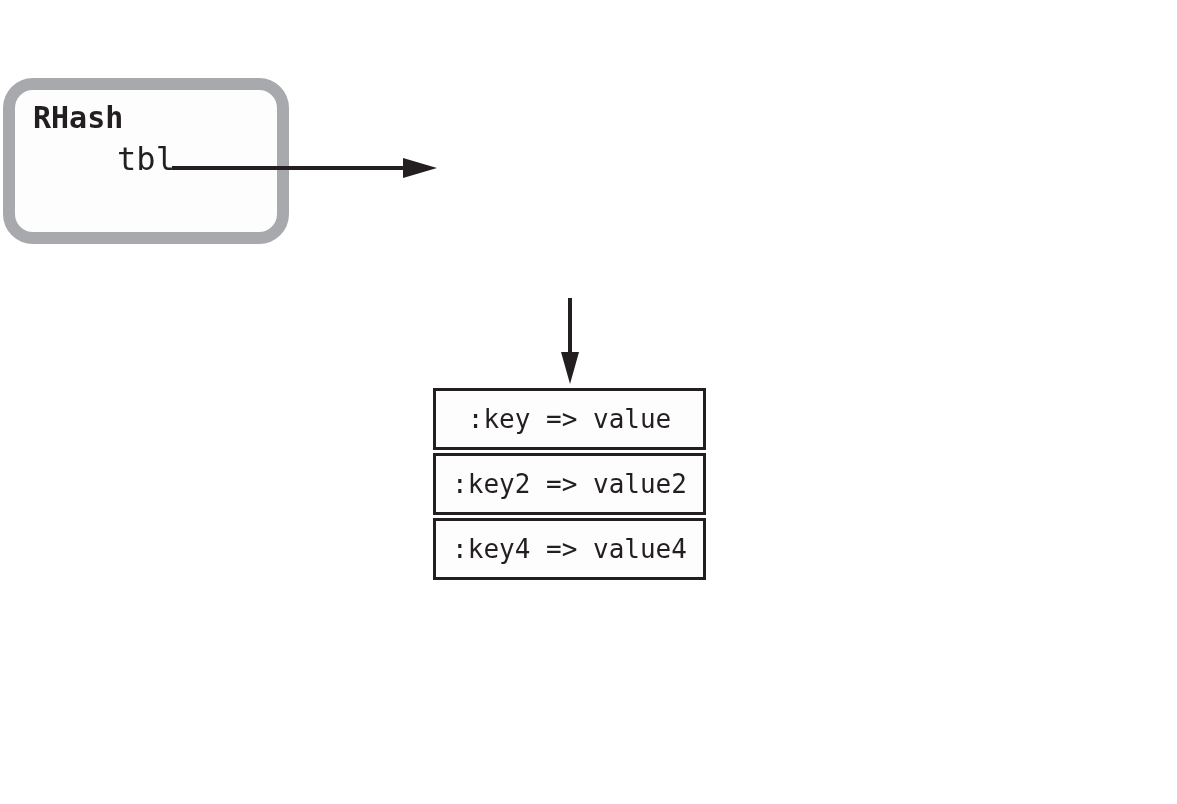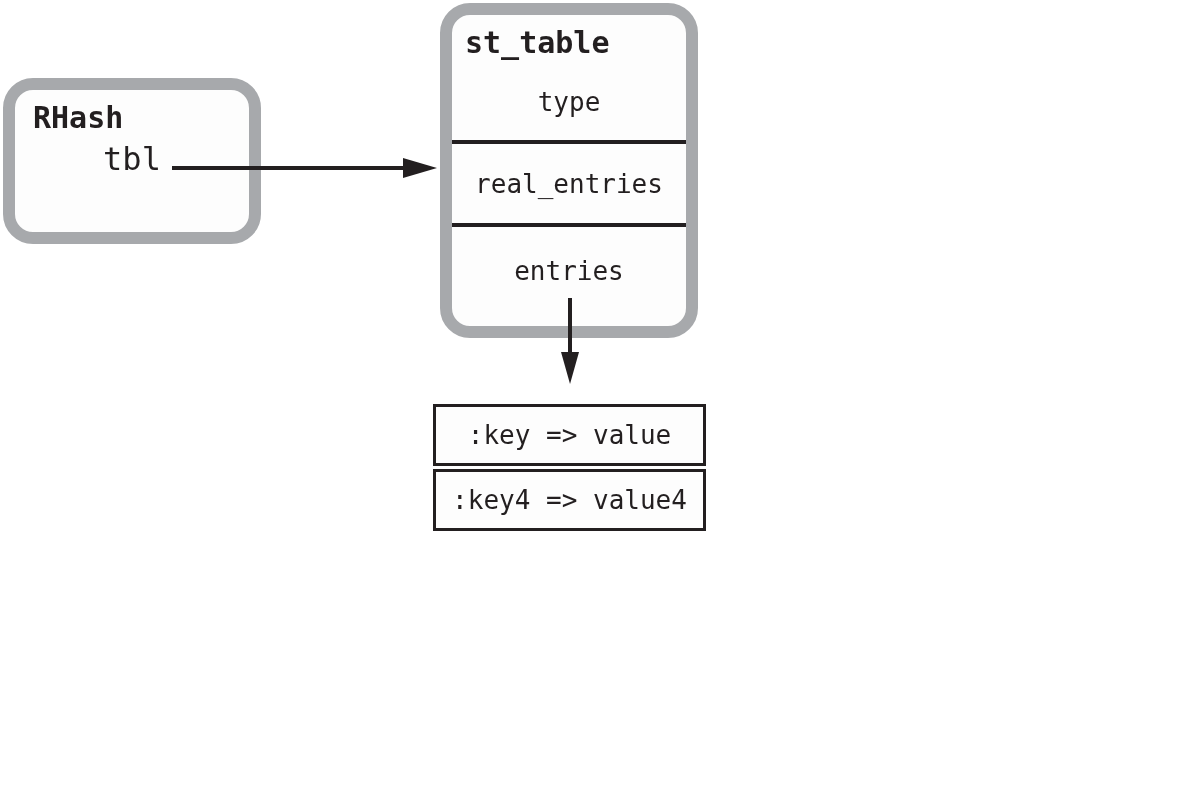--- a/index.html
+++ b/index.html
@@ -30,21 +30,21 @@
     border-radius: 30px;
   }
   .gbox-title {
     font-weight: bold;
     font-size: 30px;
     line-height: 36px;
     box-sizing: border-box;
   }
 
   
-  #rhash-box { left: 3px; top: 78px; width: 258px; height: 166px; }
+  #rhash-box { left: 3px; top: 78px; width: 286px; height: 166px; }
   #rhash-box .gbox-title { padding: 10px 0 0 18px; height: 49px; }
   #rhash-field {
     font-size: 32px;
     line-height: 36px;
     text-align: center;
     margin-top: 2px;
   }
 
   
   #sttable-box { left: 440px; top: 3px; width: 258px; height: 335px; }
@@ -65,21 +65,20 @@
   .entry-row {
     box-sizing: border-box;
     height: 62px;
     border: 3px solid var(--ink);
     background: var(--fill);
     display: flex;
     align-items: center;
     justify-content: center;
     font-size: 26px;
     white-space: pre;
-    margin-top: 16px;
   }
   .entry-row + .entry-row { margin-top: 3px; }
 
   
   #arrows {
     position: absolute;
     left: 0; top: 0;
     width: 1177px; height: 804px;
     pointer-events: none;
     color: var(--ink);
@@ -90,29 +89,24 @@
 </head>
 <body>
 
 <div id="canvas">
 
   <div class="gbox" id="rhash-box">
     <div class="gbox-title">RHash</div>
     <div id="rhash-field">tbl</div>
   </div>
 
-  <div class="gbox" id="sttable-box">
-    <div class="gbox-title">st_table</div>
-    <div class="st-cell" id="st-cell-type">type</div>
-    <div class="st-cell" id="st-cell-real">real_entries</div>
-    <div class="st-cell" id="st-cell-entries">entries</div>
-  </div>
 
   <div id="entries-table">
     <div class="entry-row">:key =&gt; value</div>
+    <div class="entry-row">:key2 =&gt; value2</div>
     <div class="entry-row">:key4 =&gt; value4</div>
   </div>
 
   <svg id="arrows" viewBox="0 0 1177 804" xmlns="http://www.w3.org/2000/svg" aria-hidden="true">
     <g>
       <line x1="172" y1="168" x2="406" y2="168"></line>
       <polygon points="437,168 403,158 403,178"></polygon>
     </g>
     <g>
       <line x1="570" y1="298" x2="570" y2="356"></line>

